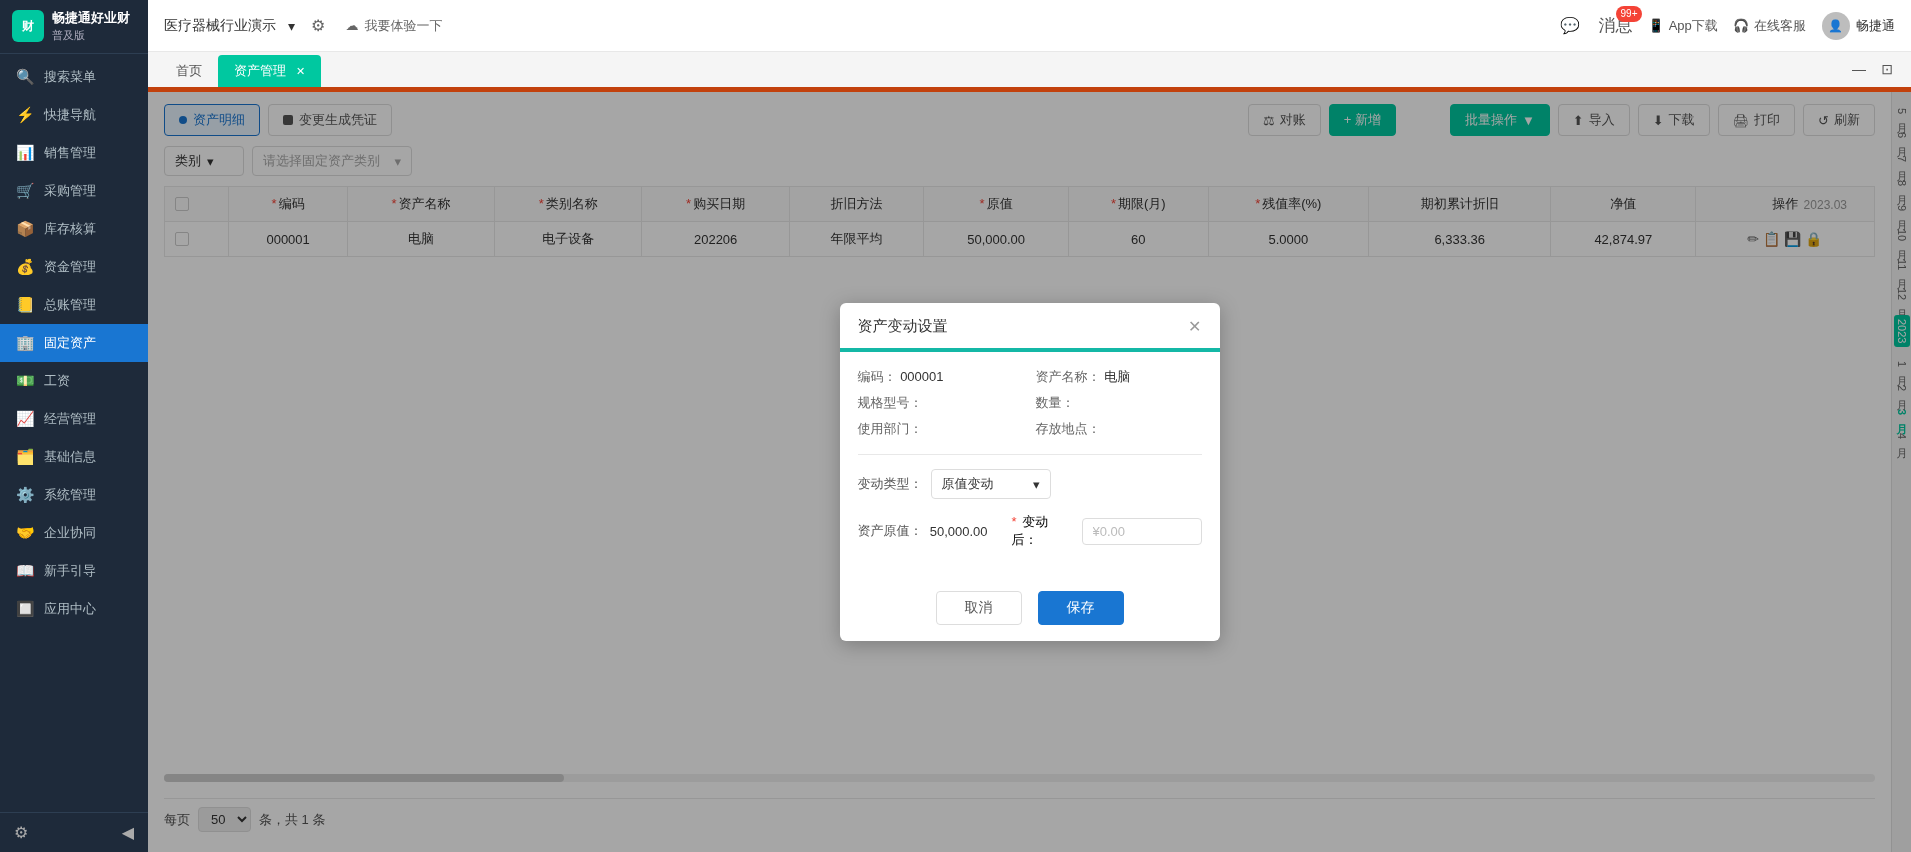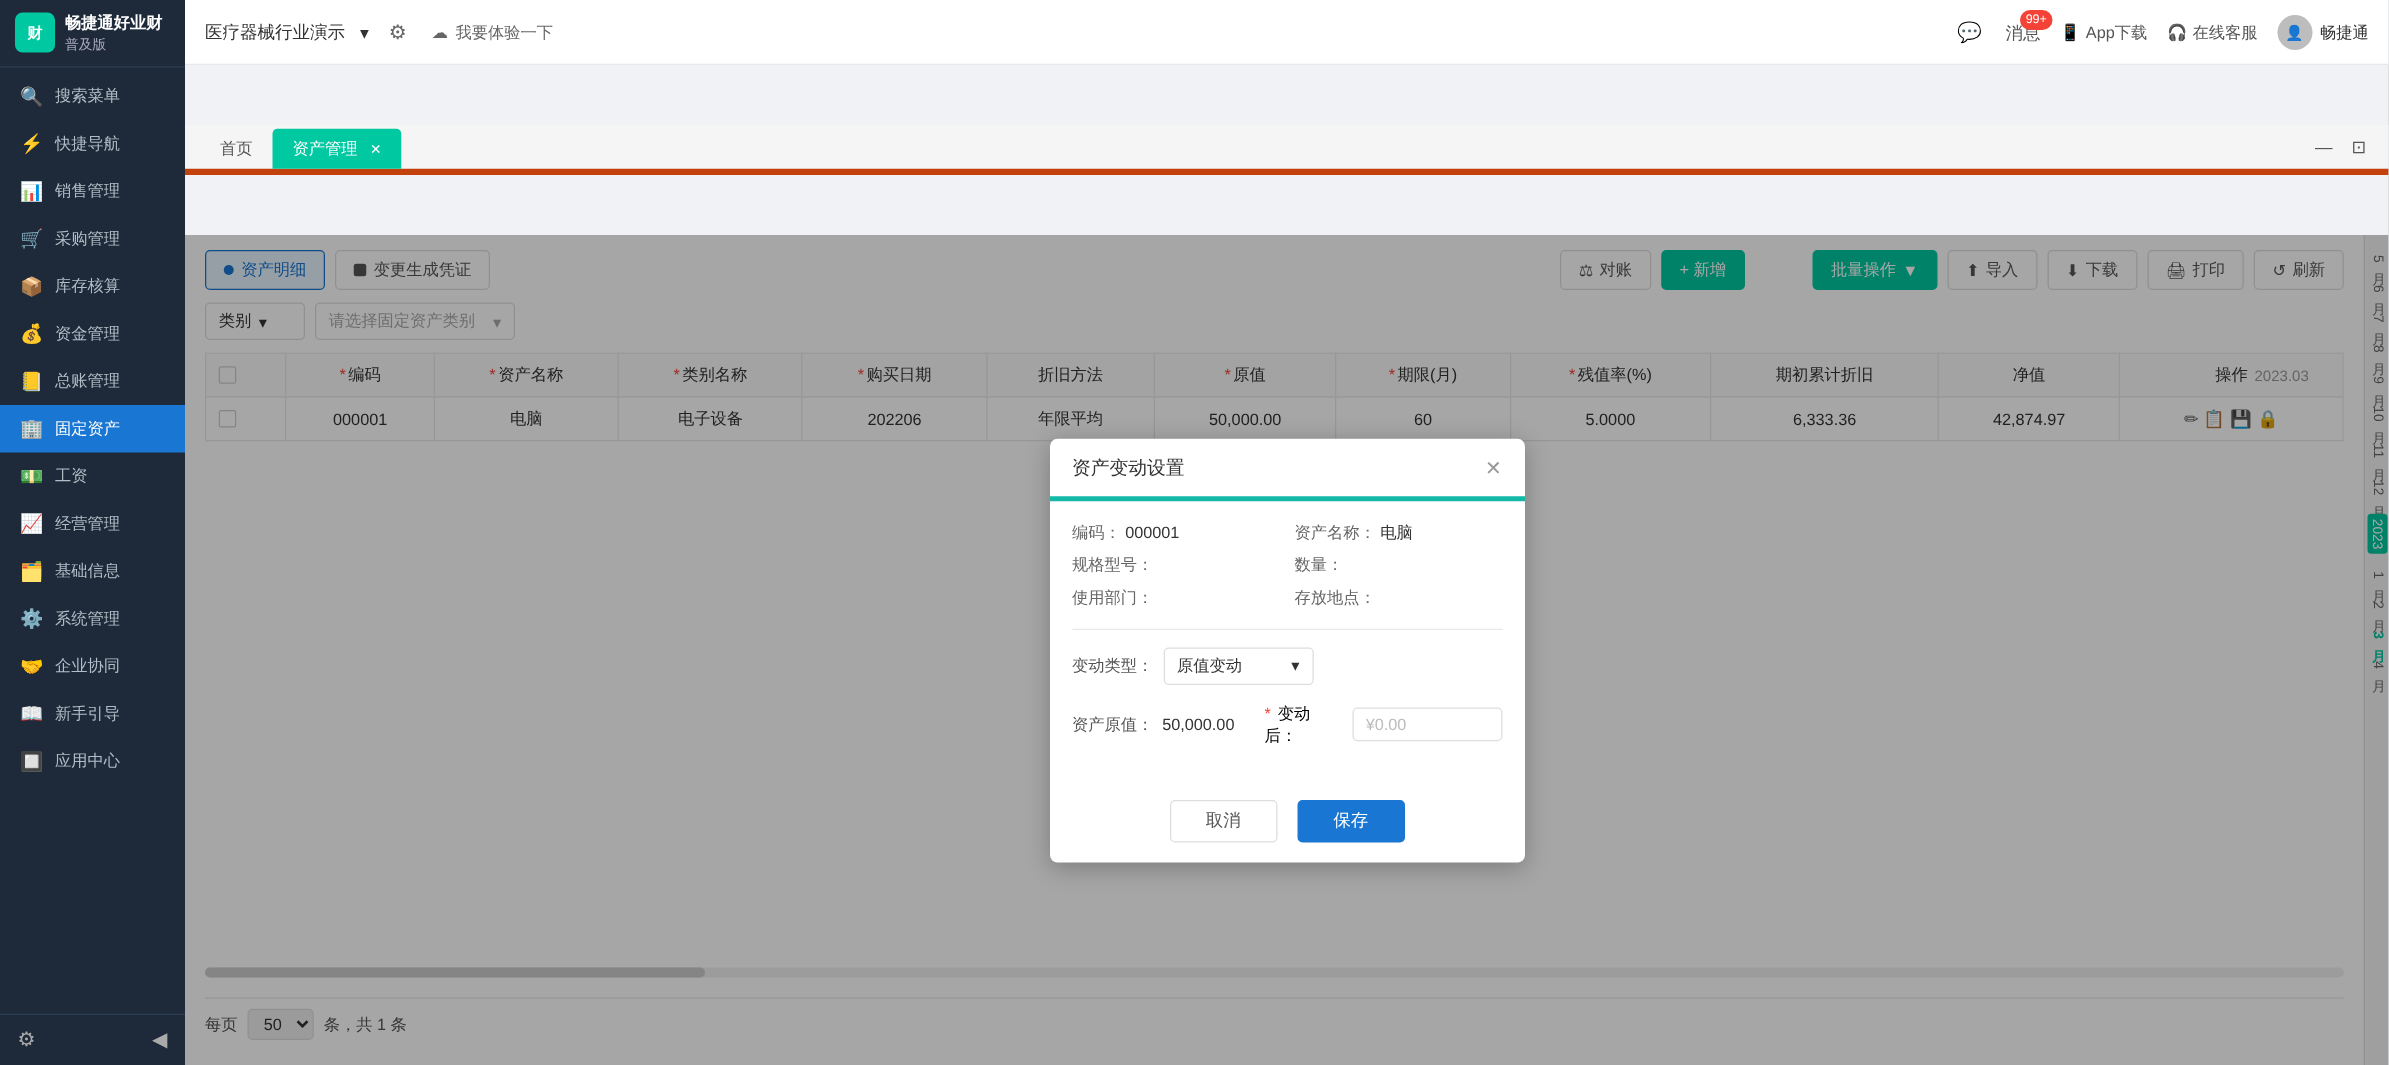--- a/index.html
+++ b/index.html
@@ -43,21 +43,21 @@
     .nav-item.active { background: #1976d2; color: #fff; }
     .nav-item .icon { font-size: 15px; width: 18px; text-align: center; }
     .sidebar-footer {
       display: flex; align-items: center; justify-content: space-between;
       padding: 10px 14px; border-top: 1px solid #2d3e52;
     }
     .sidebar-footer .icon { font-size: 16px; color: #aaa; cursor: pointer; }
 
     
     .main {
-      flex: 1; display: flex; flex-direction: column; height: 852px; overflow: hidden; gap: 48px;
+      flex: 1; display: flex; flex-direction: column; height: 852px; overflow: hidden;
     }
 
     
     .topbar {
       height: 52px; background: #fff; display: flex; align-items: center;
       padding: 0 16px; gap: 12px; border-bottom: 1px solid #e8e8e8;
       flex-shrink: 0;
     }
     .topbar-title { font-size: 14px; color: #333; font-weight: 500; }
     .topbar-dropdown { font-size: 14px; color: #333; cursor: pointer; }
@@ -364,21 +364,21 @@
     <span class="topbar-gear">⚙</span>
     <div class="topbar-experience">
       <span>☁</span>
       <span>我要体验一下</span>
     </div>
     <div class="topbar-spacer"></div>
     <div class="topbar-right">
       <div class="topbar-badge-wrap">
         <span>💬</span>
         <span class="topbar-badge">99+</span>
-        <span style="font-size:14px;color:#555;margin-left:14px;">消息</span>
+        <span style="font-size:17px;color:#555;margin-left:14px;">消息</span>
       </div>
       <div class="topbar-btn">
         <span>📱</span>
         <span>App下载</span>
       </div>
       <div class="topbar-btn">
         <span>🎧</span>
         <span>在线客服</span>
       </div>
       <div class="topbar-user">

